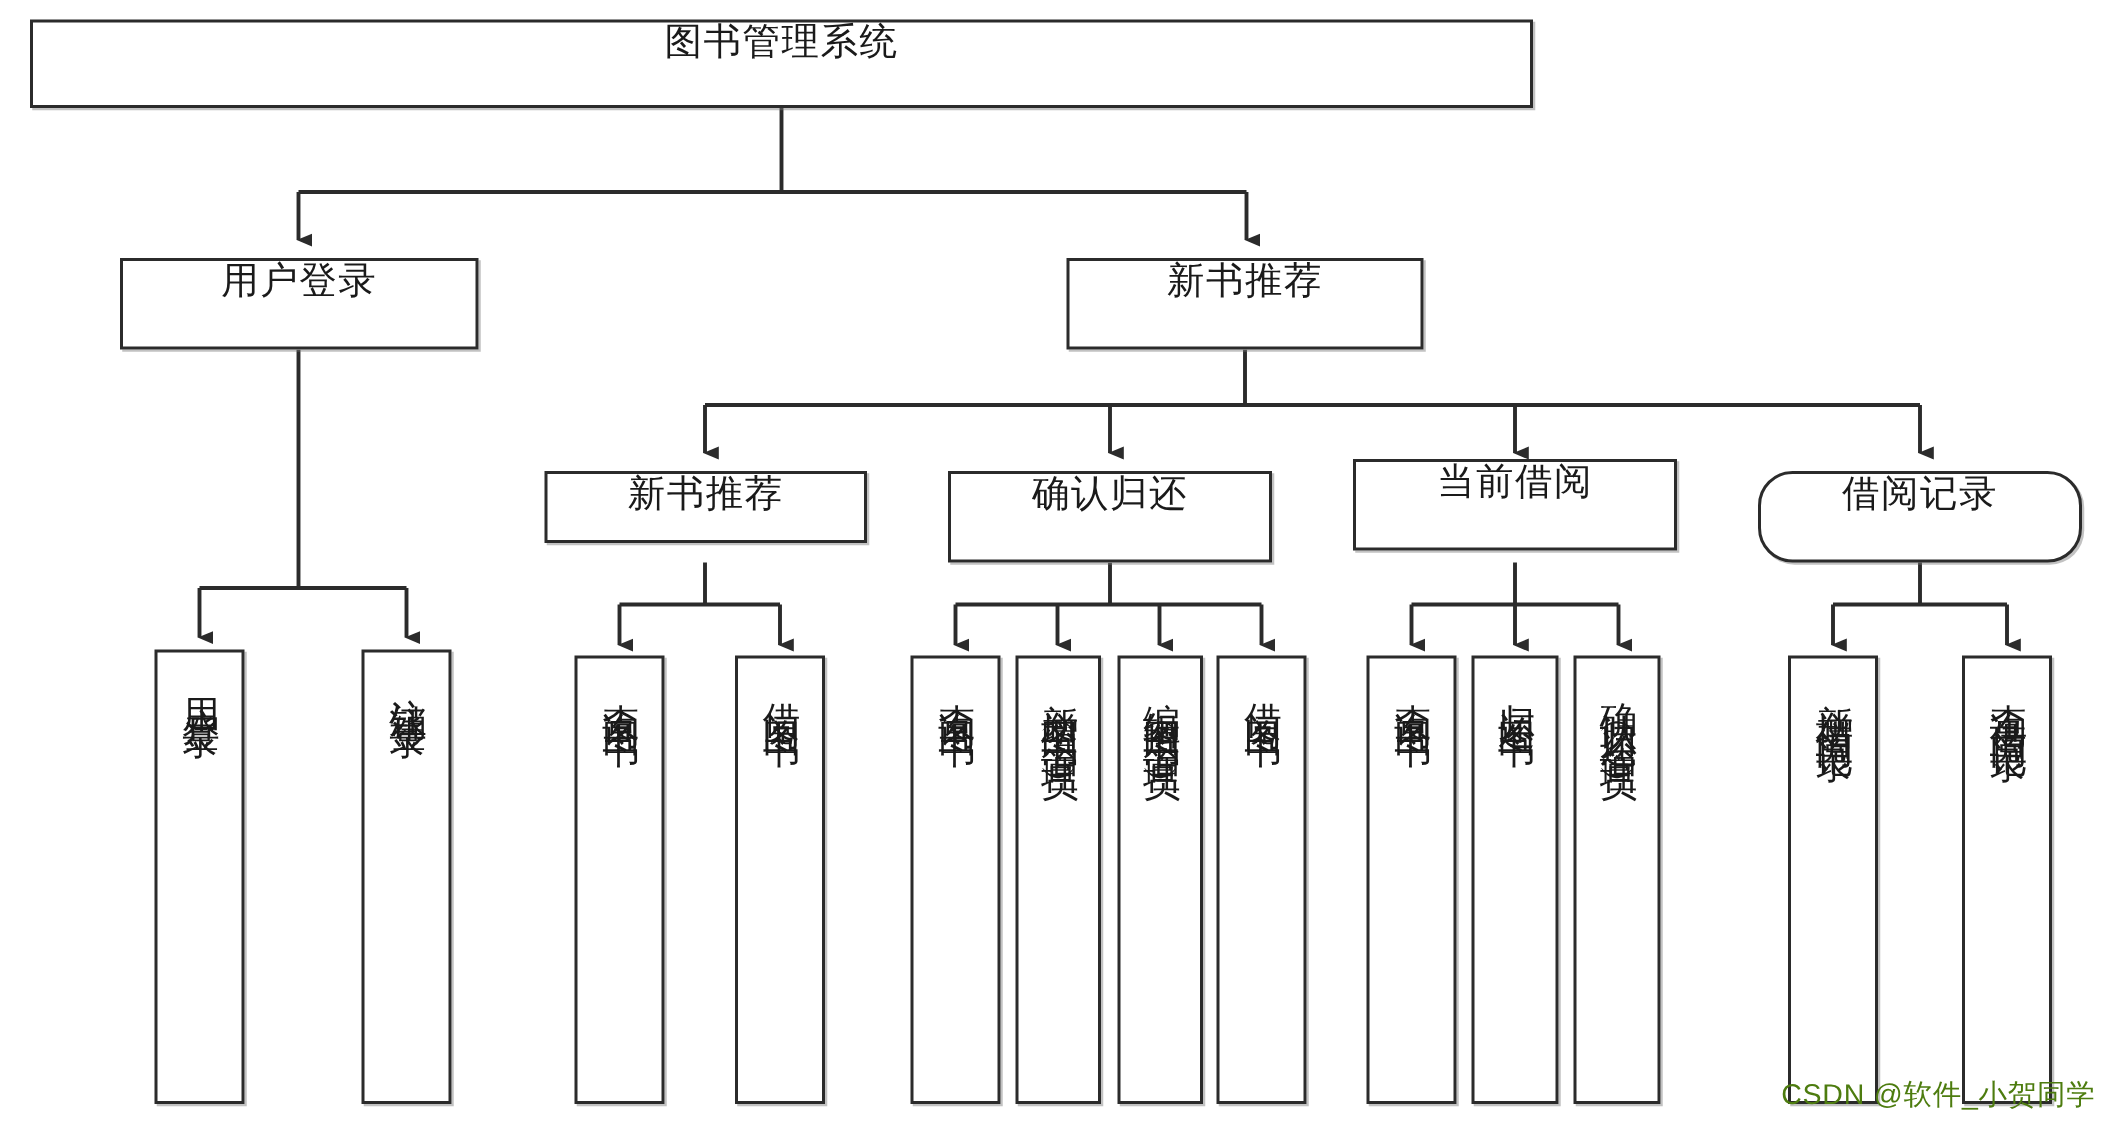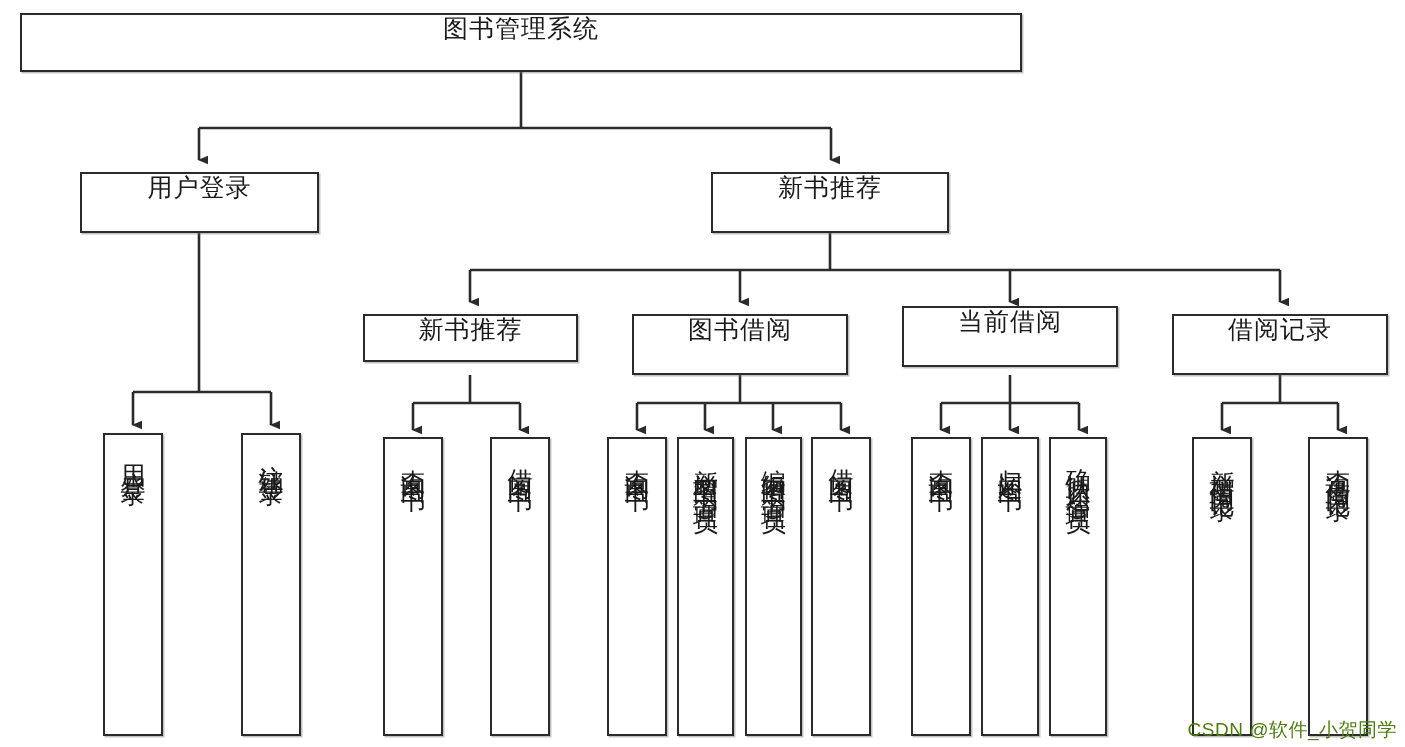--- a/index.html
+++ b/index.html
@@ -126,26 +126,26 @@
     <span>用户登录</span>
   </div>
   <div class="node h-node" style="left:711px;top:172px;width:238px;height:61px;">
     <span>新书推荐</span>
   </div>
 
   <div class="node h-node" style="left:363px;top:314px;width:215px;height:48px;">
     <span>新书推荐</span>
   </div>
   <div class="node h-node" style="left:632px;top:314px;width:216px;height:61px;">
-    <span>图书借阅</span>
+    <span>确认归还</span>
   </div>
   <div class="node h-node" style="left:902px;top:306px;width:216px;height:61px;">
     <span>当前借阅</span>
   </div>
-  <div class="node h-node" style="left:1172px;top:314px;width:216px;height:61px;">
+  <div class="node h-node" style="left:1172px;top:314px;width:216px;height:61px;border-radius:23px;">
     <span>借阅记录</span>
   </div>
 
   <div class="node v-node" style="left:103px;top:433px;width:60px;height:303px;">
     <span class="vtext">用户登录</span>
   </div>
   <div class="node v-node" style="left:241px;top:433px;width:60px;height:303px;">
     <span class="vtext">注销登录</span>
   </div>
 

